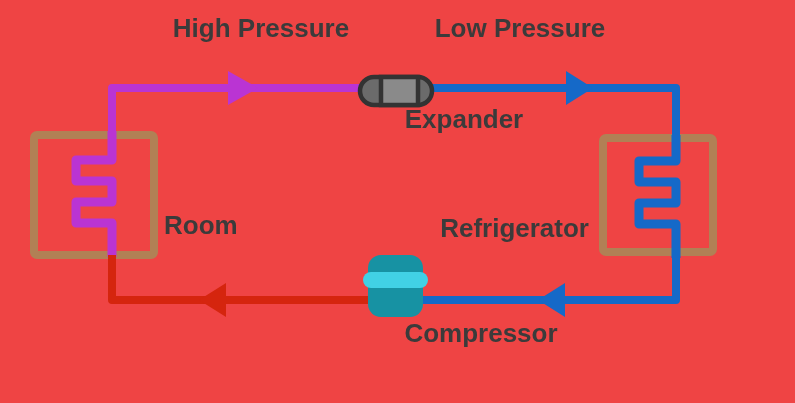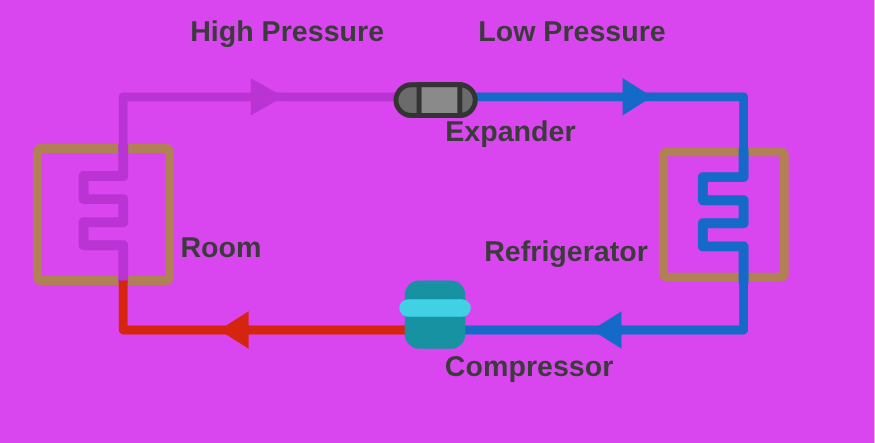--- a/index.html
+++ b/index.html
@@ -4,21 +4,21 @@
 <style>
   html, body {
     margin: 0;
     padding: 0;
     background: #ffffff;
   }
   .stage {
     position: relative;
     width: 795px;
     height: 403px;
-    background: #d946ef;
+    background: #ef4444;
     overflow: hidden;
     text-align: center;
   }
   svg {
     display: block;
   }
   text {
     font-family: "Liberation Sans", "DejaVu Sans", sans-serif;
     font-weight: bold;
     font-size: 26px;

